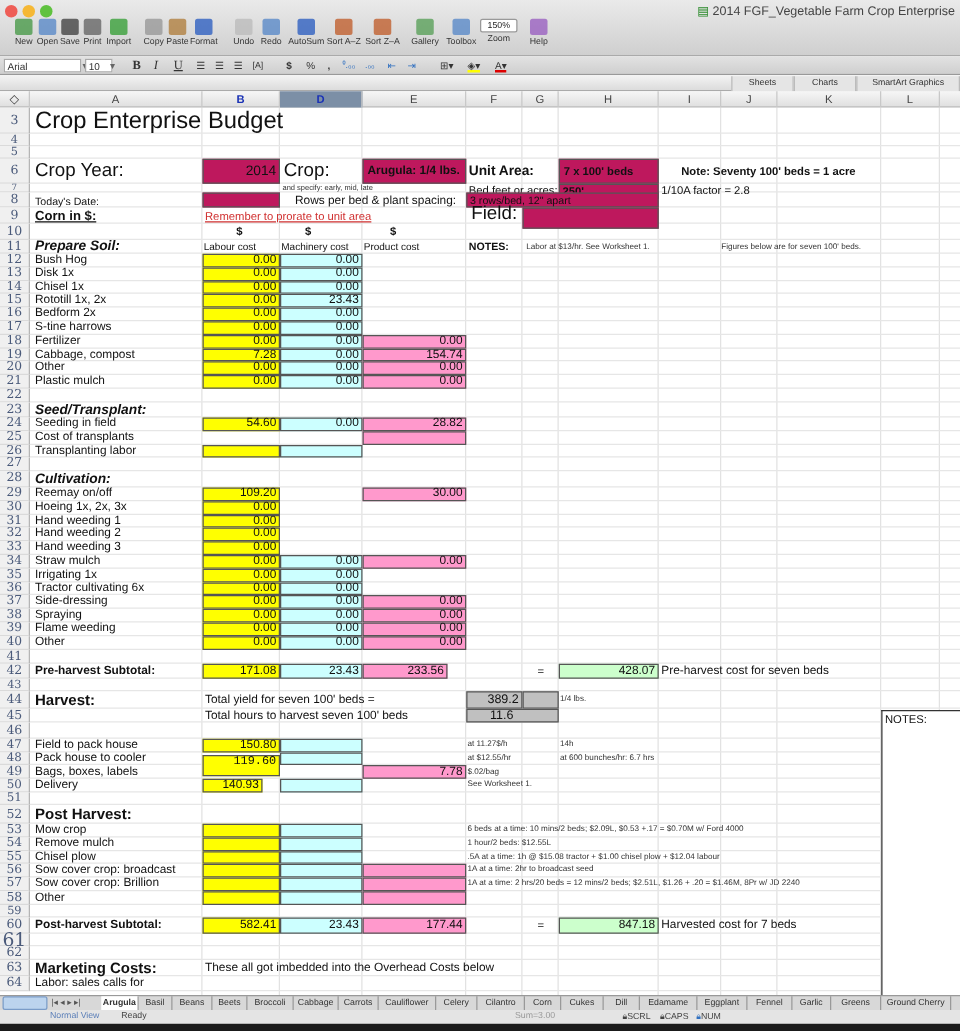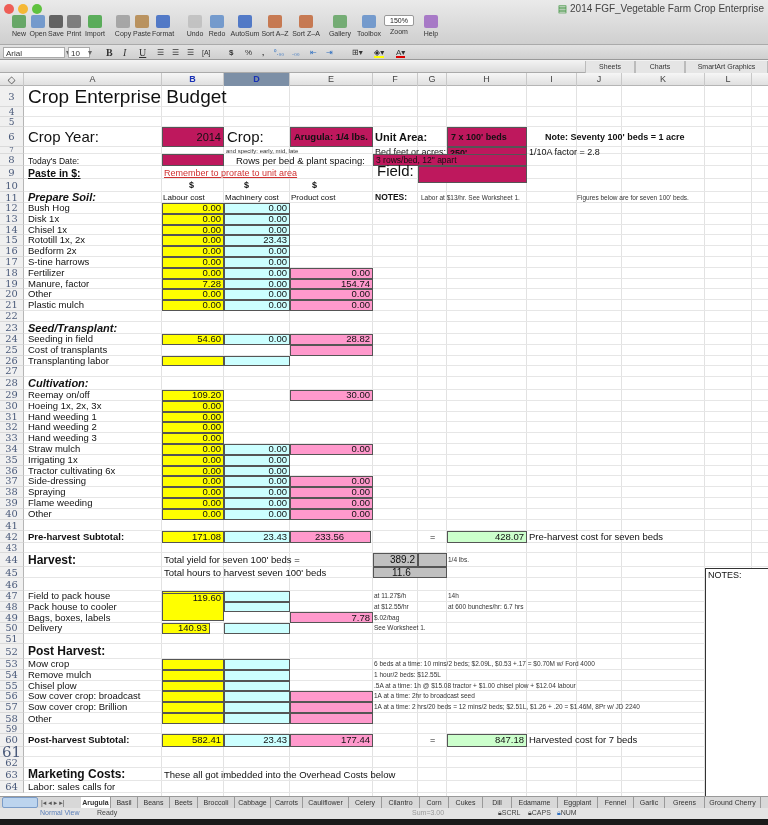--- a/index.html
+++ b/index.html
@@ -262,21 +262,21 @@
       <div class="box bl" style="left:447px;top:41px;width:80px;height:20px;line-height:18px;font-size:9px;font-weight:bold;padding-left:3px;">7 x 100' beds</div>
       <div class="c" style="left:545px;top:41px;height:20px;line-height:20px;font-size:9px;font-weight:bold;">Note: Seventy 100' beds = 1 acre</div>
       <div class="c" style="left:226px;top:62px;height:7px;line-height:7px;font-size:6px;color:#333;">and specify: early, mid, late</div>
       <div class="c" style="left:375px;top:63px;height:7px;line-height:7px;font-size:9px;">Bed feet or acres:</div>
       <div class="box bl" style="left:447px;top:61px;width:80px;height:7px;line-height:5px;font-size:9px;font-weight:bold;padding-left:2px;line-height:11px;height:12px;">250'</div>
       <div class="c" style="left:529px;top:63px;height:7px;line-height:7px;font-size:9px;">1/10A factor = 2.8</div>
       <div class="c" style="left:28px;top:69px;height:12px;line-height:12px;font-size:8.5px;">Today's Date:</div>
       <div class="box bl" style="left:162px;top:68px;width:62px;height:12px;line-height:10px;"></div>
       <div class="c" style="left:236px;top:69px;height:12px;line-height:12px;font-size:9.5px;">Rows per bed &amp; plant spacing:</div>
       <div class="box bl" style="left:373px;top:68px;width:154px;height:12px;line-height:10px;font-size:8.5px;padding-left:2px;">3 rows/bed, 12" apart</div>
-      <div class="c" style="left:28px;top:81px;height:13px;line-height:13px;font-size:10.5px;font-weight:bold;text-decoration:underline;">Paste in $:</div>
+      <div class="c" style="left:28px;top:81px;height:13px;line-height:13px;font-size:10.5px;font-weight:bold;text-decoration:underline;">Corn in $:</div>
       <div class="c" style="left:164px;top:81px;height:13px;line-height:13px;font-size:9px;color:#d03030;text-decoration:underline;">Remember to prorate to unit area</div>
       <div class="c" style="left:377px;top:78px;height:13px;line-height:13px;font-size:15px;">Field:</div>
       <div class="box bl" style="left: 418px; top: 80px; width: 109px; height: 17px; line-height: 11px;"></div>
       <div class="c" style="left:189px;top:93px;height:13px;line-height:13px;font-size:9px;font-weight:bold;">$</div>
       <div class="c" style="left:244px;top:93px;height:13px;line-height:13px;font-size:9px;font-weight:bold;">$</div>
       <div class="c" style="left:312px;top:93px;height:13px;line-height:13px;font-size:9px;font-weight:bold;">$</div>
       <div class="c" style="left:163px;top:106px;height:11px;line-height:11px;font-size:8px;">Labour cost</div>
       <div class="c" style="left:225px;top:106px;height:11px;line-height:11px;font-size:8px;">Machinery cost</div>
       <div class="c" style="left:291px;top:106px;height:11px;line-height:11px;font-size:8px;">Product cost</div>
       <div class="c" style="left:375px;top:106px;height:11px;line-height:11px;font-size:8.5px;font-weight:bold;">NOTES:</div>
@@ -303,21 +303,21 @@
       <div class="c" style="left:28px;top:160.2px;height:10.8px;line-height:10.8px;font-size:9.5px;">Bedform 2x</div>
       <div class="box y num" style="left:162px;top:160.2px;width:62px;height:10.800000000000011px;line-height:8.800000000000011px;">0.00</div>
       <div class="box cy num" style="left:224px;top:160.2px;width:66px;height:10.800000000000011px;line-height:8.800000000000011px;">0.00</div>
       <div class="c" style="left:28px;top:171px;height:10.8px;line-height:10.8px;font-size:9.5px;">S-tine harrows</div>
       <div class="box y num" style="left:162px;top:171px;width:62px;height:10.800000000000011px;line-height:8.800000000000011px;">0.00</div>
       <div class="box cy num" style="left:224px;top:171px;width:66px;height:10.800000000000011px;line-height:8.800000000000011px;">0.00</div>
       <div class="c" style="left:28px;top:181.8px;height:10.8px;line-height:10.8px;font-size:9.5px;">Fertilizer</div>
       <div class="box y num" style="left:162px;top:181.8px;width:62px;height:10.800000000000011px;line-height:8.800000000000011px;">0.00</div>
       <div class="box cy num" style="left:224px;top:181.8px;width:66px;height:10.800000000000011px;line-height:8.800000000000011px;">0.00</div>
       <div class="box pk num" style="left:290px;top:181.8px;width:83px;height:10.800000000000011px;line-height:8.800000000000011px;">0.00</div>
-      <div class="c" style="left:28px;top:192.6px;height:10.8px;line-height:10.8px;font-size:9.5px;">Manure, factor</div>
+      <div class="c" style="left:28px;top:192.6px;height:10.8px;line-height:10.8px;font-size:9.5px;">Cabbage, compost</div>
       <div class="box y num" style="left:162px;top:192.6px;width:62px;height:10.800000000000011px;line-height:8.800000000000011px;">7.28</div>
       <div class="box cy num" style="left:224px;top:192.6px;width:66px;height:10.800000000000011px;line-height:8.800000000000011px;">0.00</div>
       <div class="box pk num" style="left:290px;top:192.6px;width:83px;height:10.800000000000011px;line-height:8.800000000000011px;">154.74</div>
       <div class="c" style="left:28px;top:203.4px;height:10.8px;line-height:10.8px;font-size:9.5px;">Other</div>
       <div class="box y num" style="left:162px;top:203.4px;width:62px;height:10.800000000000011px;line-height:8.800000000000011px;">0.00</div>
       <div class="box cy num" style="left:224px;top:203.4px;width:66px;height:10.800000000000011px;line-height:8.800000000000011px;">0.00</div>
       <div class="box pk num" style="left:290px;top:203.4px;width:83px;height:10.800000000000011px;line-height:8.800000000000011px;">0.00</div>
       <div class="c" style="left:28px;top:214.2px;height:10.8px;line-height:10.8px;font-size:9.5px;">Plastic mulch</div>
       <div class="box y num" style="left:162px;top:214.2px;width:62px;height:10.800000000000011px;line-height:8.800000000000011px;">0.00</div>
       <div class="box cy num" style="left:224px;top:214.2px;width:66px;height:10.800000000000011px;line-height:8.800000000000011px;">0.00</div>
@@ -367,21 +367,21 @@
       <div class="c" style="left:28px;top:422.8px;height:10.8px;line-height:10.8px;font-size:9.5px;">Other</div>
       <div class="box y num" style="left:162px;top:422.8px;width:62px;height:10.800000000000011px;line-height:8.800000000000011px;">0.00</div>
       <div class="box cy num" style="left:224px;top:422.8px;width:66px;height:10.800000000000011px;line-height:8.800000000000011px;">0.00</div>
       <div class="box pk num" style="left:290px;top:422.8px;width:83px;height:10.800000000000011px;line-height:8.800000000000011px;">0.00</div>
       <div class="c" style="left:28px;top:505px;height:10.5px;line-height:10.5px;font-size:9.5px;">Field to pack house</div>
       <div class="box y num" style="left:162px;top:505px;width:62px;height:10.5px;line-height:8.5px;">150.80</div>
       <div class="box cy num" style="left:224px;top:505px;width:66px;height:10.5px;line-height:8.5px;"></div>
       <div class="c" style="left:374px;top:505px;height:10.5px;line-height:10.5px;font-size:6.5px;color:#333;">at 11.27$/h</div>
       <div class="c" style="left:448px;top:505px;height:10.5px;line-height:10.5px;font-size:6.5px;color:#333;">14h</div>
       <div class="c" style="left:28px;top:515.5px;height:10.5px;line-height:10.5px;font-size:9.5px;">Pack house to cooler</div>
-      <div class="box y num" style="left:162px;top:507px;width:62px;height:28px;line-height:8.5px;">119.60</div>
+      <div class="box y num" style="left:162px;top:518px;width:62px;height:17px;line-height:8.5px;font-family:Liberation Mono, monospace;">119.60</div>
       <div class="box cy num" style="left:224px;top:515.5px;width:66px;height:10.5px;line-height:8.5px;"></div>
       <div class="c" style="left:374px;top:515.5px;height:10.5px;line-height:10.5px;font-size:6.5px;color:#333;">at $12.55/hr</div>
       <div class="c" style="left:448px;top:515.5px;height:10.5px;line-height:10.5px;font-size:6.5px;color:#333;">at 600 bunches/hr: 6.7 hrs</div>
       <div class="c" style="left:28px;top:526px;height:11px;line-height:11px;font-size:9.5px;">Bags, boxes, labels</div>
       <div class="box pk num" style="left:290px;top:526px;width:83px;height:11px;line-height:9px;">7.78</div>
       <div class="c" style="left:374px;top:526px;height:11px;line-height:11px;font-size:6.5px;color:#333;">$.02/bag</div>
       <div class="c" style="left:28px;top:537px;height:10.5px;line-height:10.5px;font-size:9.5px;">Delivery</div>
       <div class="box y num" style="left:162px;top:537px;width:48px;height:10.5px;line-height:8.5px;">140.93</div>
       <div class="box cy num" style="left:224px;top:537px;width:66px;height:10.5px;line-height:8.5px;"></div>
       <div class="c" style="left:374px;top:537px;height:10.5px;line-height:10.5px;font-size:6.5px;color:#333;">See Worksheet 1.</div>
@@ -407,21 +407,21 @@
       <div class="box cy num" style="left:224px;top:616.2px;width:66px;height:10.799999999999955px;line-height:8.799999999999955px;"></div>
       <div class="box pk num" style="left:290px;top:616.2px;width:83px;height:10.799999999999955px;line-height:8.799999999999955px;"></div>
       <div class="c" style="left:374px;top:616.2px;height:10.8px;line-height:10.8px;font-size:6.5px;color:#333;">1A at a time: 2 hrs/20 beds = 12 mins/2 beds; $2.51L, $1.26 + .20 = $1.46M, 8Pr w/ JD 2240</div>
       <div class="c" style="left:28px;top:627px;height:11px;line-height:11px;font-size:9.5px;">Other</div>
       <div class="box y num" style="left:162px;top:627px;width:62px;height:11px;line-height:9px;"></div>
       <div class="box cy num" style="left:224px;top:627px;width:66px;height:11px;line-height:9px;"></div>
       <div class="box pk num" style="left:290px;top:627px;width:83px;height:11px;line-height:9px;"></div>
       <div class="c" style="left:28px;top:445px;height:12px;line-height:12px;font-size:9.5px;font-weight:bold;">Pre-harvest Subtotal:</div>
       <div class="box y num" style="left:162px;top:445px;width:62px;height:12px;line-height:10px;">171.08</div>
       <div class="box cy num" style="left:224px;top:445px;width:66px;height:12px;line-height:10px;">23.43</div>
-      <div class="box pk num" style="left:290px;top:445px;width:81px;height:12px;line-height:10px;text-align:center;">233.56</div>
+      <div class="box pk num" style="left:290px;top:445px;width:68px;height:12px;line-height:10px;">233.56</div>
       <div class="c" style="left:430px;top:445px;height:12px;line-height:12px;font-size:9px;">=</div>
       <div class="box gn num" style="left:447px;top:445px;width:80px;height:12px;line-height:10px;">428.07</div>
       <div class="c" style="left:529px;top:445px;height:12px;line-height:12px;font-size:9.5px;">Pre-harvest cost for seven beds</div>
       <div class="c" style="left:28px;top:648px;height:12.5px;line-height:12.5px;font-size:9.5px;font-weight:bold;">Post-harvest Subtotal:</div>
       <div class="box y num" style="left:162px;top:648px;width:62px;height:12.5px;line-height:10.5px;">582.41</div>
       <div class="box cy num" style="left:224px;top:648px;width:66px;height:12.5px;line-height:10.5px;">23.43</div>
       <div class="box pk num" style="left:290px;top:648px;width:83px;height:12.5px;line-height:10.5px;">177.44</div>
       <div class="c" style="left:430px;top:648px;height:12.5px;line-height:12.5px;font-size:9px;">=</div>
       <div class="box gn num" style="left:447px;top:648px;width:80px;height:12.5px;line-height:10.5px;">847.18</div>
       <div class="c" style="left:529px;top:648px;height:12.5px;line-height:12.5px;font-size:9.5px;">Harvested cost for 7 beds</div>

